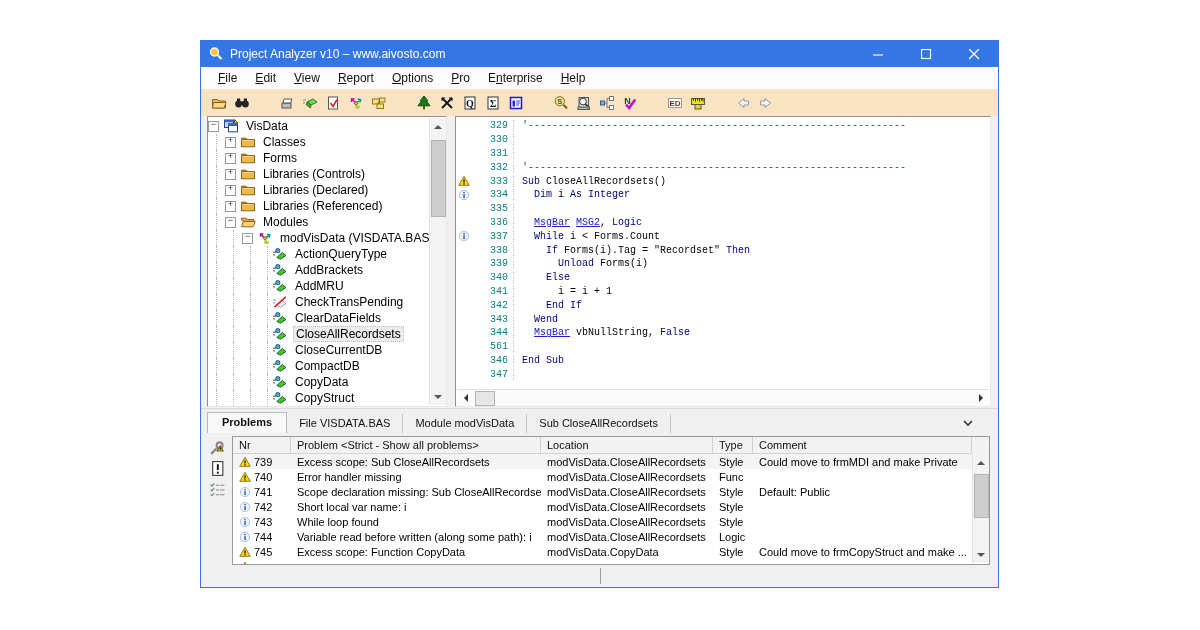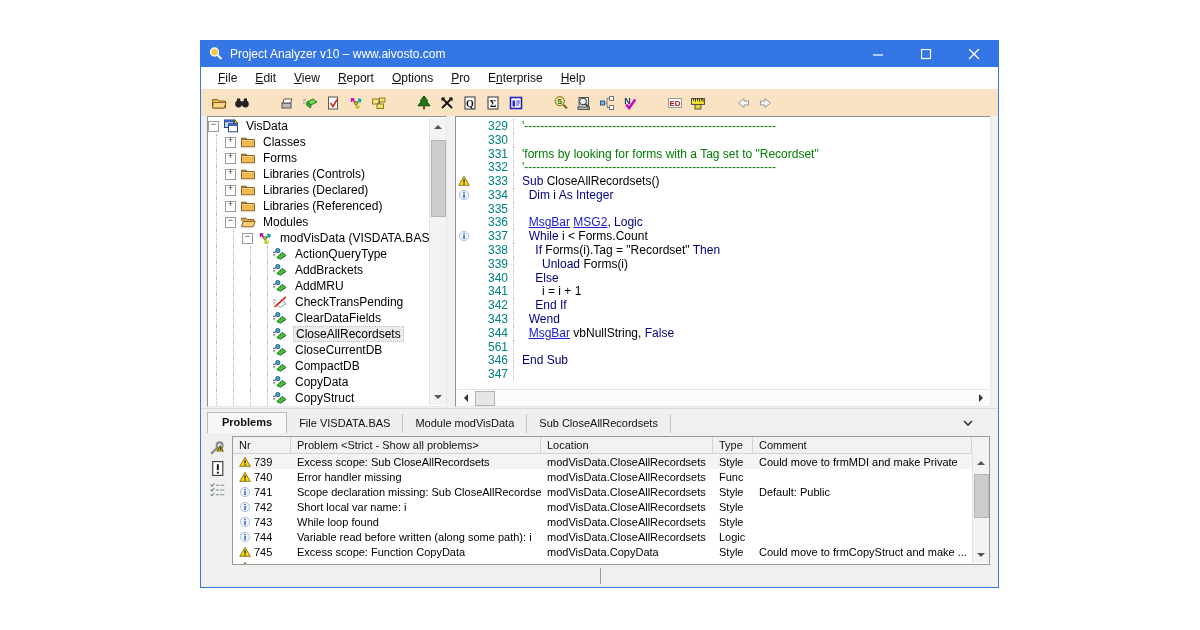--- a/index.html
+++ b/index.html
@@ -44,21 +44,21 @@
   .hbtn{position:absolute;top:0;width:16px;height:15px;display:flex;align-items:center;justify-content:center;color:#555;}
   .hbtn.left{left:0;} .hbtn.right{right:0;}
   .hthumb{position:absolute;top:1px;left:18px;width:18px;height:13px;background:#e6e6e6;border:1px solid #b4b4b4;}
   .tri{width:0;height:0;border:4px solid transparent;}
   .tri.up{border-bottom-color:#555;margin-top:-3px;}
   .tri.down{border-top-color:#555;margin-bottom:-3px;}
   .tri.l{border-right-color:#333;margin-left:-3px;}
   .tri.r{border-left-color:#333;margin-right:-3px;}
   
   .code{left:254px;top:0px;width:534px;height:289px;overflow:hidden;}
-  .codebody{position:absolute;left:0;top:2px;right:0;bottom:17px;overflow:hidden;font-family:Liberation Sans, sans-serif;font-size:12px;}
+  .codebody{position:absolute;left:0;top:2px;right:0;bottom:17px;overflow:hidden;font-family:Liberation Mono, monospace;font-size:10px;}
   .crow{height:13.8px;display:flex;align-items:center;white-space:pre;}
   .gut{width:16px;flex:0 0 16px;display:flex;align-items:center;justify-content:center;}
   .gut svg{width:12px;height:12px;}
   .lno{width:36px;flex:0 0 36px;text-align:right;color:#008080;padding-right:5px;border-right:1px dotted #bcbcbc;}
   .ctext{padding-left:8px;color:#000;}
   .ctext .k{color:#00007F;}
   .ctext .cm{color:#007D00;}
   .ctext .lnk{color:#2020C8;text-decoration:underline;}
   
   .dock{position:absolute;left:0;right:0;top:292px;bottom:0;background:#f0f0f0;border-top:1px solid #d9d9d9;}
@@ -490,21 +490,21 @@
         <div class="vthumb" style="top:22px;height:75px;"></div>
         <span class="sbtn down">
             <span class="tri down"></span>
           </span>
       </div>
     </div>
     <div class="panel code">
       <div class="codebody" id="codebody">
           <div class="crow"><span class="gut"></span><span class="lno">329</span><span class="ctext"><span class="cm">'---------------------------------------------------------------</span></span></div>
           <div class="crow"><span class="gut"></span><span class="lno">330</span></div>
-          <div class="crow"><span class="gut"></span><span class="lno">331</span><span class="ctext"><span class="cm">'forms by looking for forms with a Tag set to "Recordset"</span></span></div>
+          <div class="crow"><span class="gut"></span><span class="lno">331</span></div>
           <div class="crow"><span class="gut"></span><span class="lno">332</span><span class="ctext"><span class="cm">'---------------------------------------------------------------</span></span></div>
           <div class="crow"><span class="gut"><svg viewBox="0 0 16 16">
                 <path d="M8 1.8 L15 13.8 H1z" fill="#ffd60a" stroke="#6a5a00"></path>
                 <rect x="7.2" y="5.8" width="1.7" height="4.2" fill="#111"></rect>
                 <rect x="7.2" y="11" width="1.7" height="1.7" fill="#111"></rect>
               </svg></span><span class="lno">333</span><span class="ctext"><span class="k">Sub</span><span> CloseAllRecordsets()</span></span></div>
           <div class="crow"><span class="gut"><svg viewBox="0 0 16 16">
                 <circle cx="8" cy="8" r="6.2" fill="#eef4fb" stroke="#9ab0c8"></circle>
                 <rect x="7.1" y="3.8" width="1.9" height="1.9" fill="#2255cc"></rect>
                 <rect x="7.1" y="6.8" width="1.9" height="5.4" fill="#2255cc"></rect>

